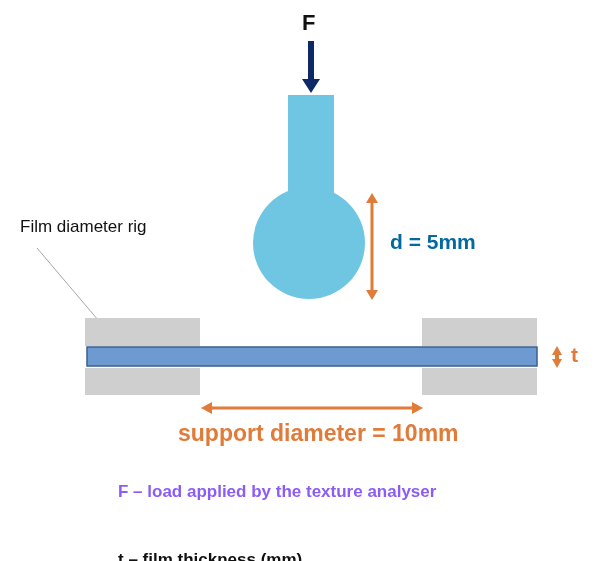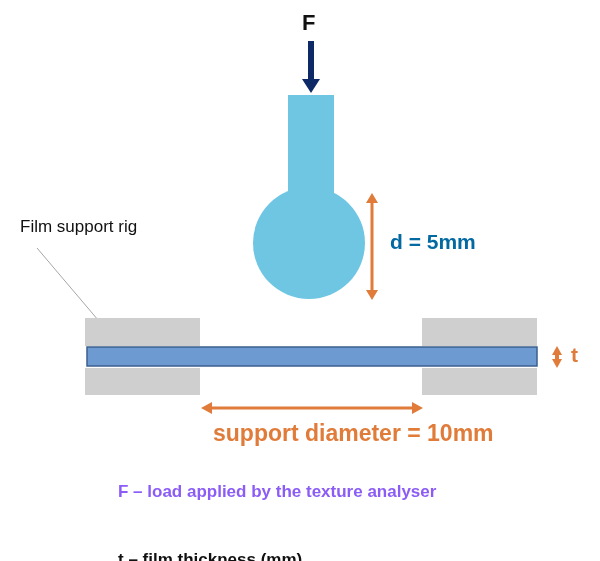--- a/index.html
+++ b/index.html
@@ -3,21 +3,21 @@
   <meta charset="utf-8">
   <style>
     html, body { margin: 0; padding: 0; background: #ffffff; }
     body { width: 600px; height: 561px; position: relative; overflow: hidden; font-family: "Liberation Sans", sans-serif; }
     .abs { position: absolute; }
     svg.diagram { position: absolute; left: 0; top: 0; }
     .label-f { left: 302px; top: 10px; font: bold 22px "Liberation Sans", sans-serif; color: #111; }
     .label-rig { left: 20px; top: 217px; font: 17px "Liberation Sans", sans-serif; color: #111; }
     .label-d { left: 390px; top: 230px; font: bold 21px "Liberation Sans", sans-serif; color: #0369a1; }
     .label-t { left: 571px; top: 343px; font: bold 21px "Liberation Sans", sans-serif; color: #e07b39; }
-    .label-sd { left: 178px; top: 420px; font: bold 23px "Liberation Sans", sans-serif; color: #e07b39; margin-left: 35px; }
+    .label-sd { left: 178px; top: 420px; font: bold 23px "Liberation Sans", sans-serif; color: #e07b39; }
     .legend-1 { left: 118px; top: 482px; font: bold 17px "Liberation Sans", sans-serif; color: #8b5cf6; }
     .legend-2 { left: 118px; top: 524px; font: bold 17px "Liberation Sans", sans-serif; color: #111; margin-top: 26px; }
   </style>
 </head>
 <body>
 
 <svg class="diagram" width="600" height="561" viewBox="0 0 600 561">
 
   <g>
     <rect x="308" y="41" width="6" height="40" fill="#0d2a66"></rect>
@@ -59,18 +59,18 @@
   </g>
 
   <g>
     <line x1="210" y1="408" x2="414" y2="408" stroke="#e07b39" stroke-width="3"></line>
     <polygon points="212,402 212,414 201,408" fill="#e07b39"></polygon>
     <polygon points="412,402 412,414 423,408" fill="#e07b39"></polygon>
   </g>
 </svg>
 
 <div class="abs label-f">F</div>
-<div class="abs label-rig">Film support rig</div>
+<div class="abs label-rig">Film diameter rig</div>
 <div class="abs label-d">d = 5mm</div>
 <div class="abs label-t">t</div>
 <div class="abs label-sd">support diameter = 10mm</div>
 <div class="abs legend-1">F – load applied by the texture analyser</div>
 <div class="abs legend-2">t – film thickness (mm)</div>
 
 </body></html>

